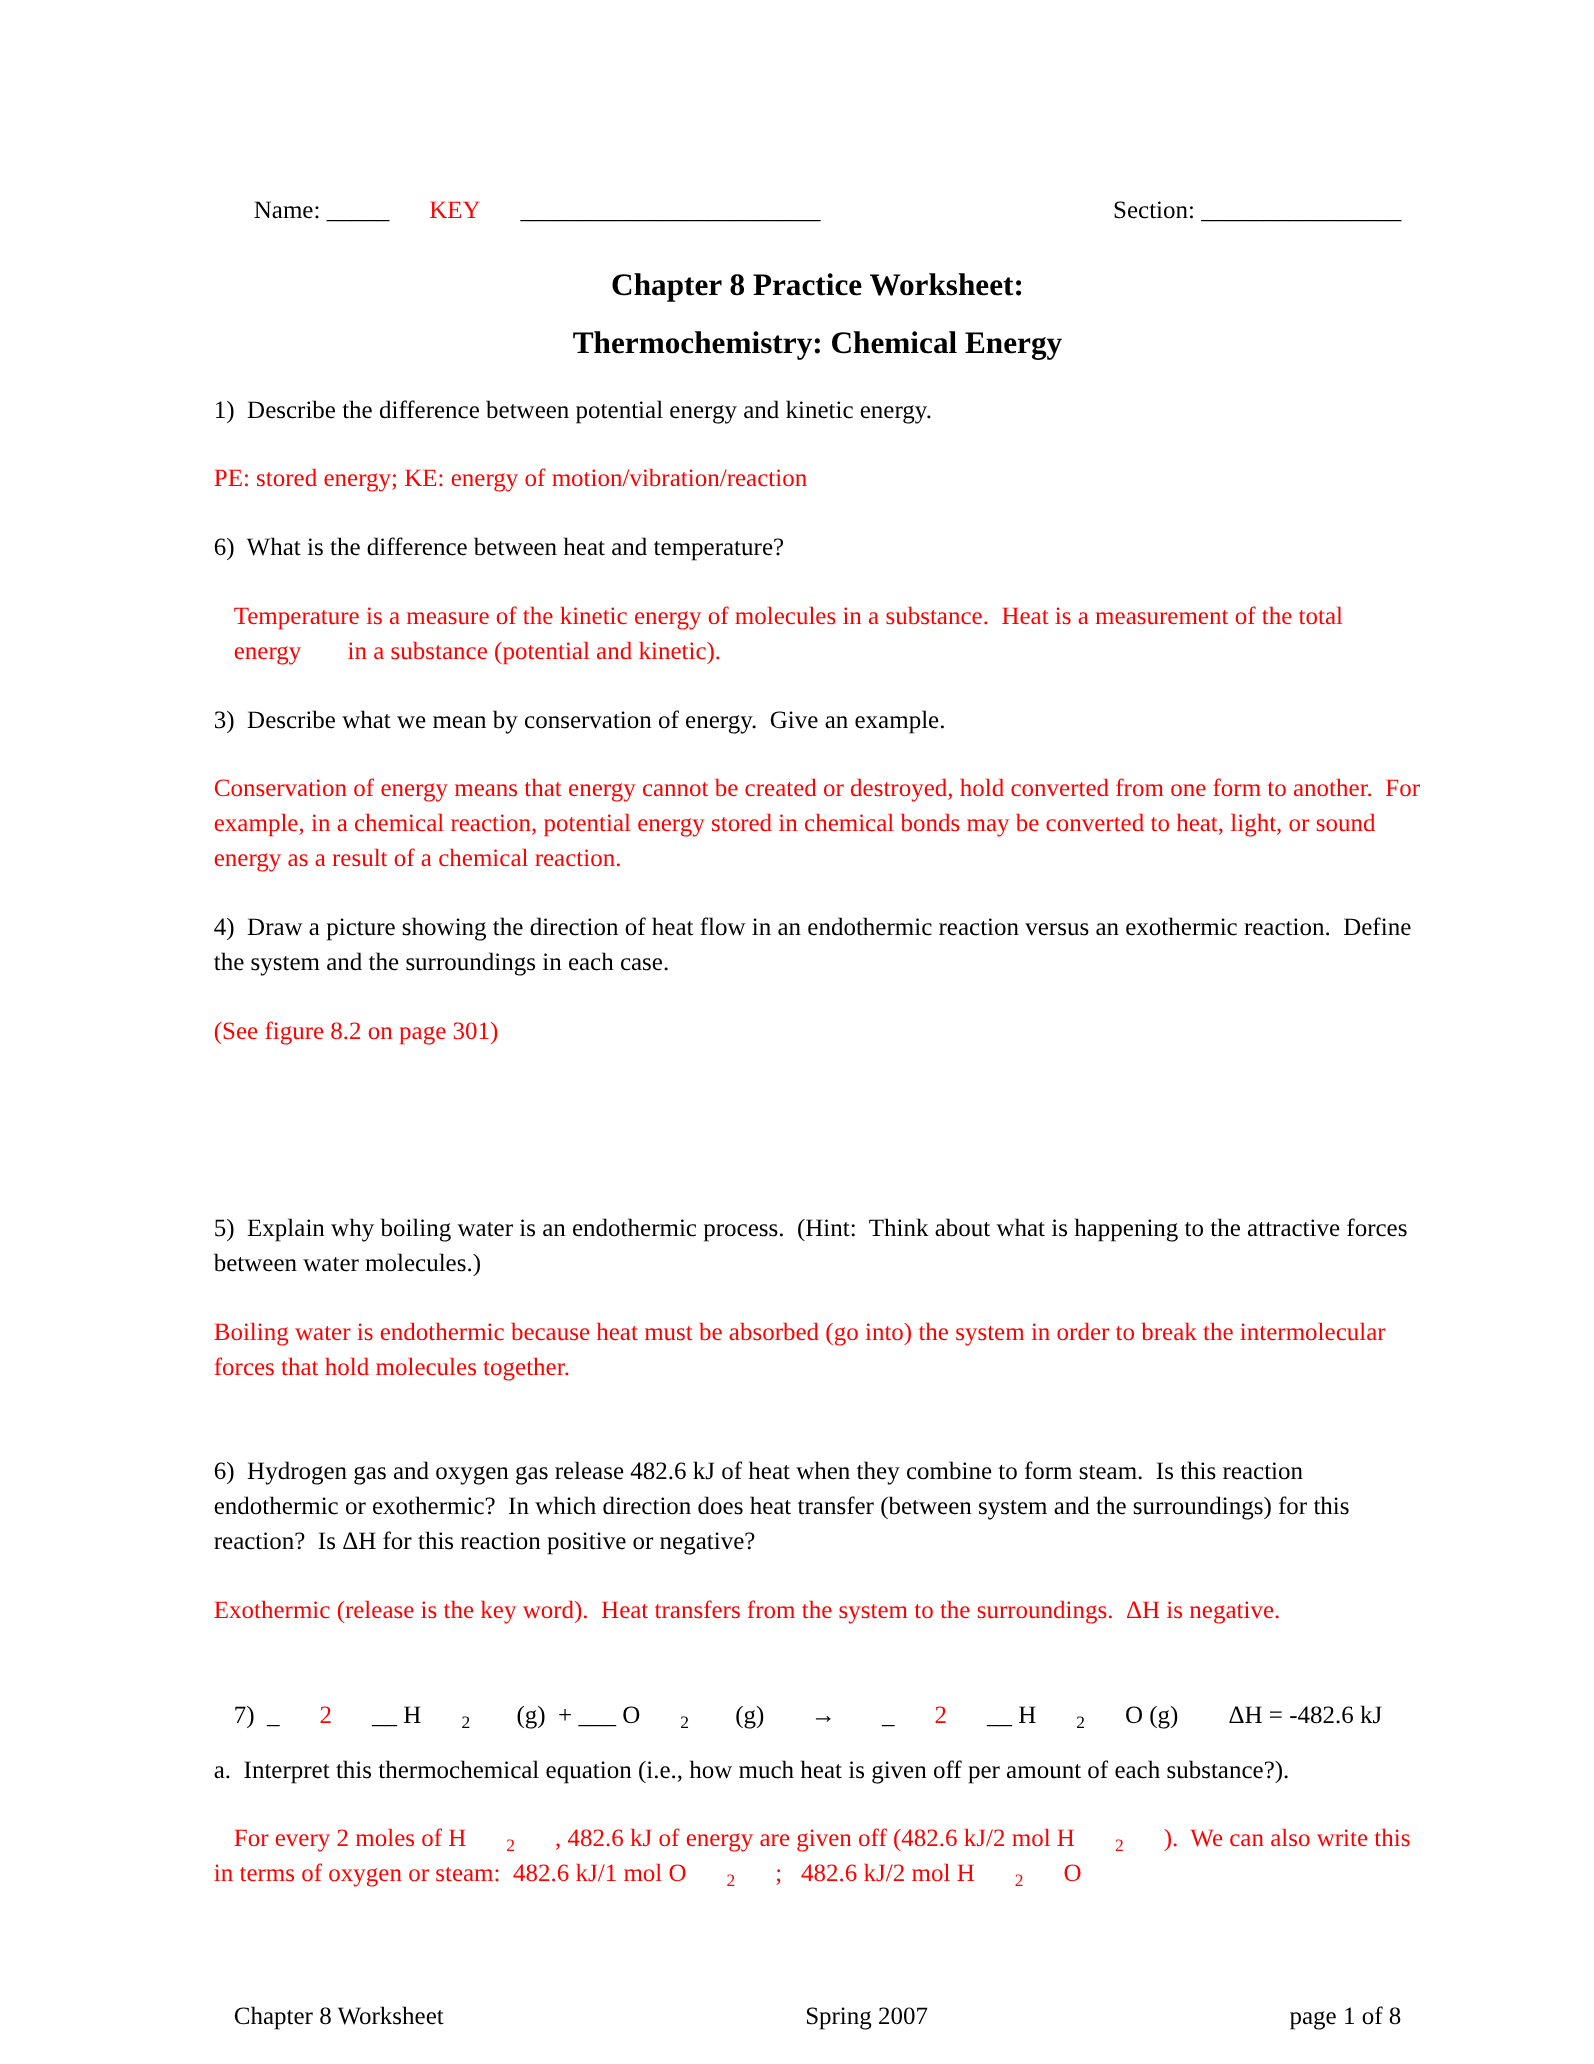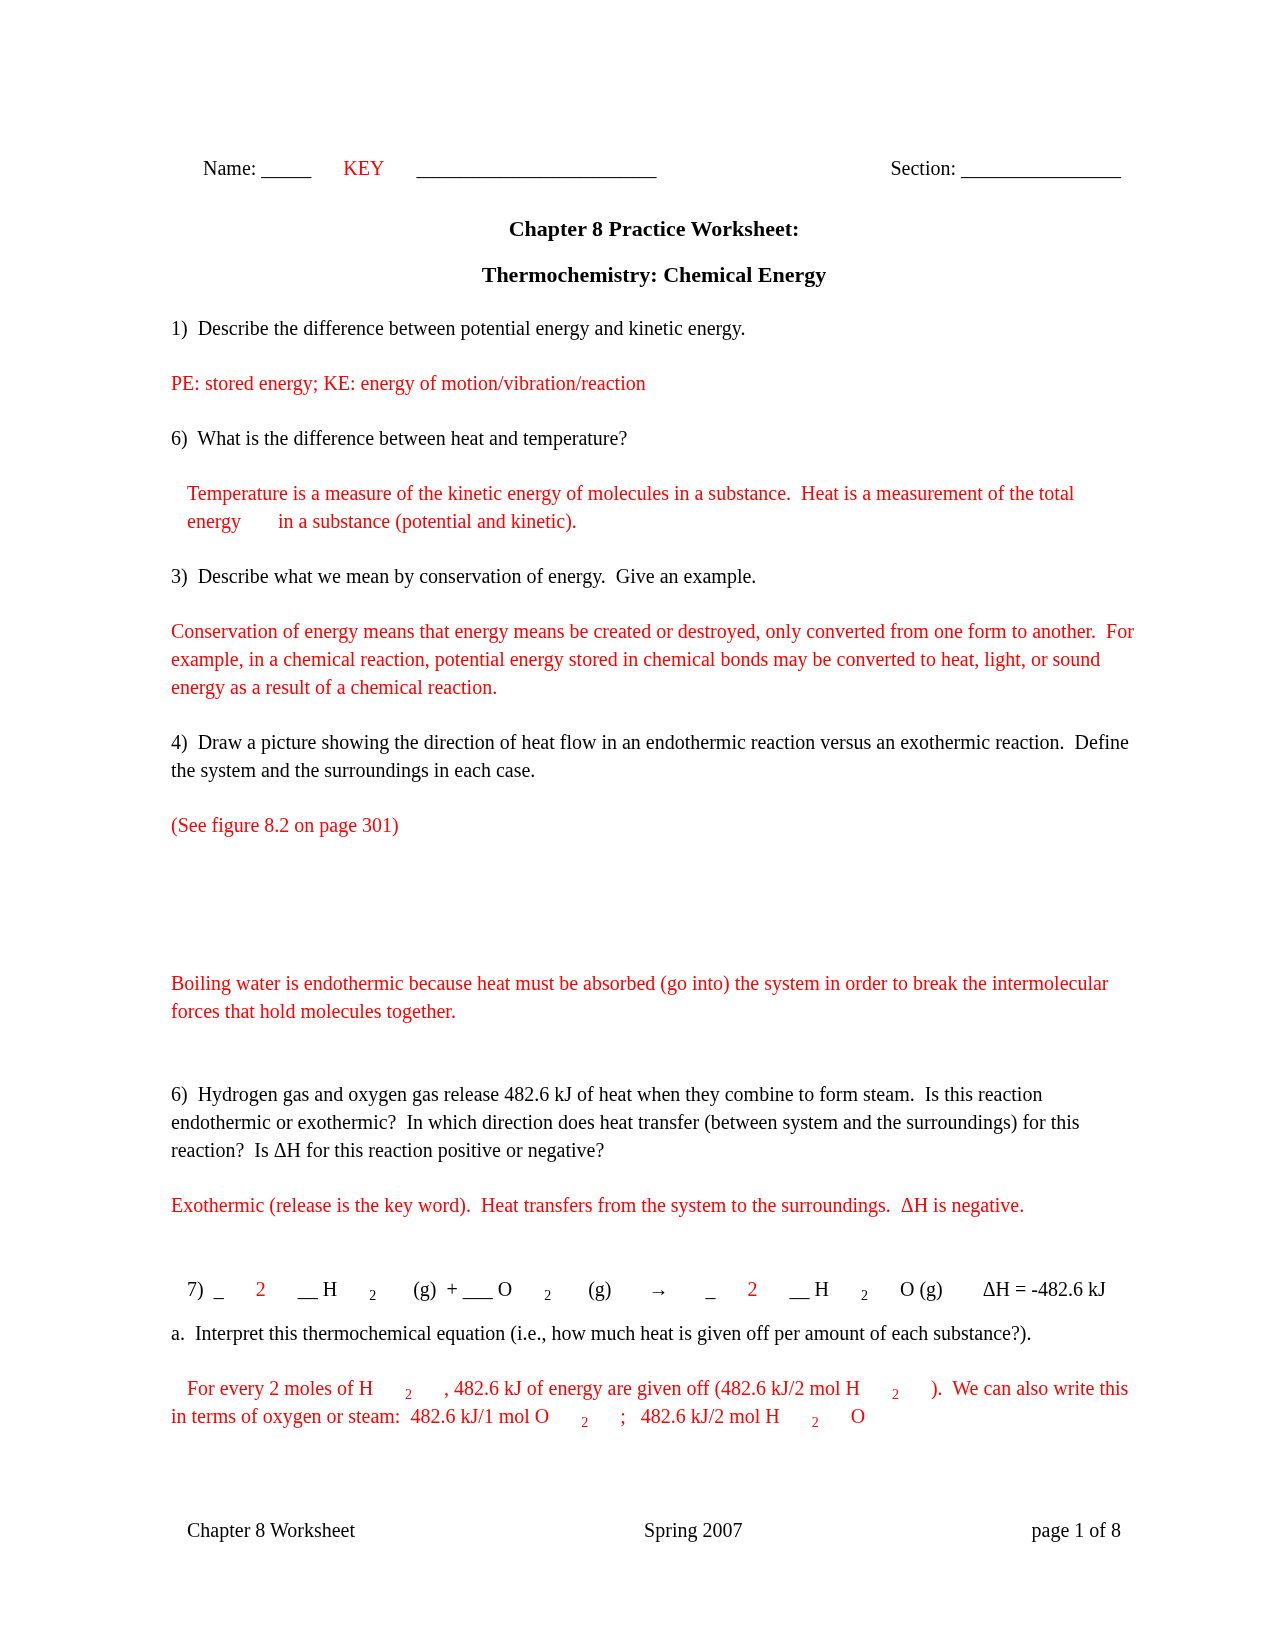--- a/index.html
+++ b/index.html
@@ -17,21 +17,21 @@
   .page { padding: 74px 170px 0 107px; width: 1275px; height: 1651px; }
   .header-row {
     display: flex;
     justify-content: space-between;
     white-space: pre;
     margin-bottom: 4px;
   }
   .title {
     text-align: center;
     font-weight: bold;
-    font-size: 22px;
+    font-size: 25px;
     line-height: 30px;
     margin-bottom: 24px;
   }
   p { white-space: pre-wrap; margin-bottom: 27px; }
   .red { color: var(--accent-red, #ff0000); }
   .bold { font-weight: normal; }
   .sub { font-size: 70%; line-height: 0; position: relative; top: 0.25em; }
   .arrow { font-weight: bold; }
   .eq { margin-bottom: 0; }
   .gap-a4 { margin-bottom: 130px; }
@@ -59,25 +59,26 @@
     <div>Thermochemistry: Chemical Energy</div>
   </div>
 
   <p>1)  Describe the difference between potential energy and kinetic energy.</p>
   <p class="red">PE: stored energy; KE: energy of motion/vibration/reaction</p>
 
   <p>6)  What is the difference between heat and temperature?</p>
   <p class="red"><span>Temperature is a measure of the kinetic energy of molecules in a substance.  Heat is a measurement of the total </span><span class="bold">energy</span><span> in a substance (potential and kinetic).</span></p>
 
   <p>3)  Describe what we mean by conservation of energy.  Give an example.</p>
-  <p class="red">Conservation of energy means that energy means be created or destroyed, only converted from one form to another.  For example, in a chemical reaction, potential energy stored in chemical bonds may be converted to heat, light, or sound energy as a result of a chemical reaction.</p>
+  <p class="red">Conservation of energy means that energy cannot be created or destroyed, hold converted from one form to another.  For example, in a chemical reaction, potential energy stored in chemical bonds may be converted to heat, light, or sound energy as a result of a chemical reaction.</p>
 
   <p>4)  Draw a picture showing the direction of heat flow in an endothermic reaction versus an exothermic reaction.  Define the system and the surroundings in each case.</p>
   <p class="red gap-a4">(See figure 8.2 on page 301)</p>
 
+  <p>5)  Explain why boiling water is an endothermic process.  (Hint:  Think about what is happening to the attractive forces between water molecules.)</p>
   <p class="red gap-a5">Boiling water is endothermic because heat must be absorbed (go into) the system in order to break the intermolecular forces that hold molecules together.</p>
 
   <p>6)  Hydrogen gas and oxygen gas release 482.6 kJ of heat when they combine to form steam.  Is this reaction endothermic or exothermic?  In which direction does heat transfer (between system and the surroundings) for this reaction?  Is ΔH for this reaction positive or negative?</p>
   <p class="red gap-a6">Exothermic (release is the key word).  Heat transfers from the system to the surroundings.  ΔH is negative.</p>
 
   <p class="eq"><span>7)  _</span><span class="red">2</span><span>__ H</span><span class="sub">2</span><span> (g)  + ___ O</span><span class="sub">2</span><span> (g) </span><span class="arrow">→</span><span> _</span><span class="red">2</span><span>__ H</span><span class="sub">2</span><span>O (g)        ΔH = -482.6 kJ</span></p>
   <p>a.  Interpret this thermochemical equation (i.e., how much heat is given off per amount of each substance?).</p>
   <p class="red gap-a7"><span>For every 2 moles of H</span><span class="sub">2</span><span>, 482.6 kJ of energy are given off (482.6 kJ/2 mol H</span><span class="sub">2</span><span>).  We can also write this in terms of oxygen or steam:  482.6 kJ/1 mol O</span><span class="sub">2</span><span>;   482.6 kJ/2 mol H</span><span class="sub">2</span><span>O</span></p>
 
   <div class="footer">

